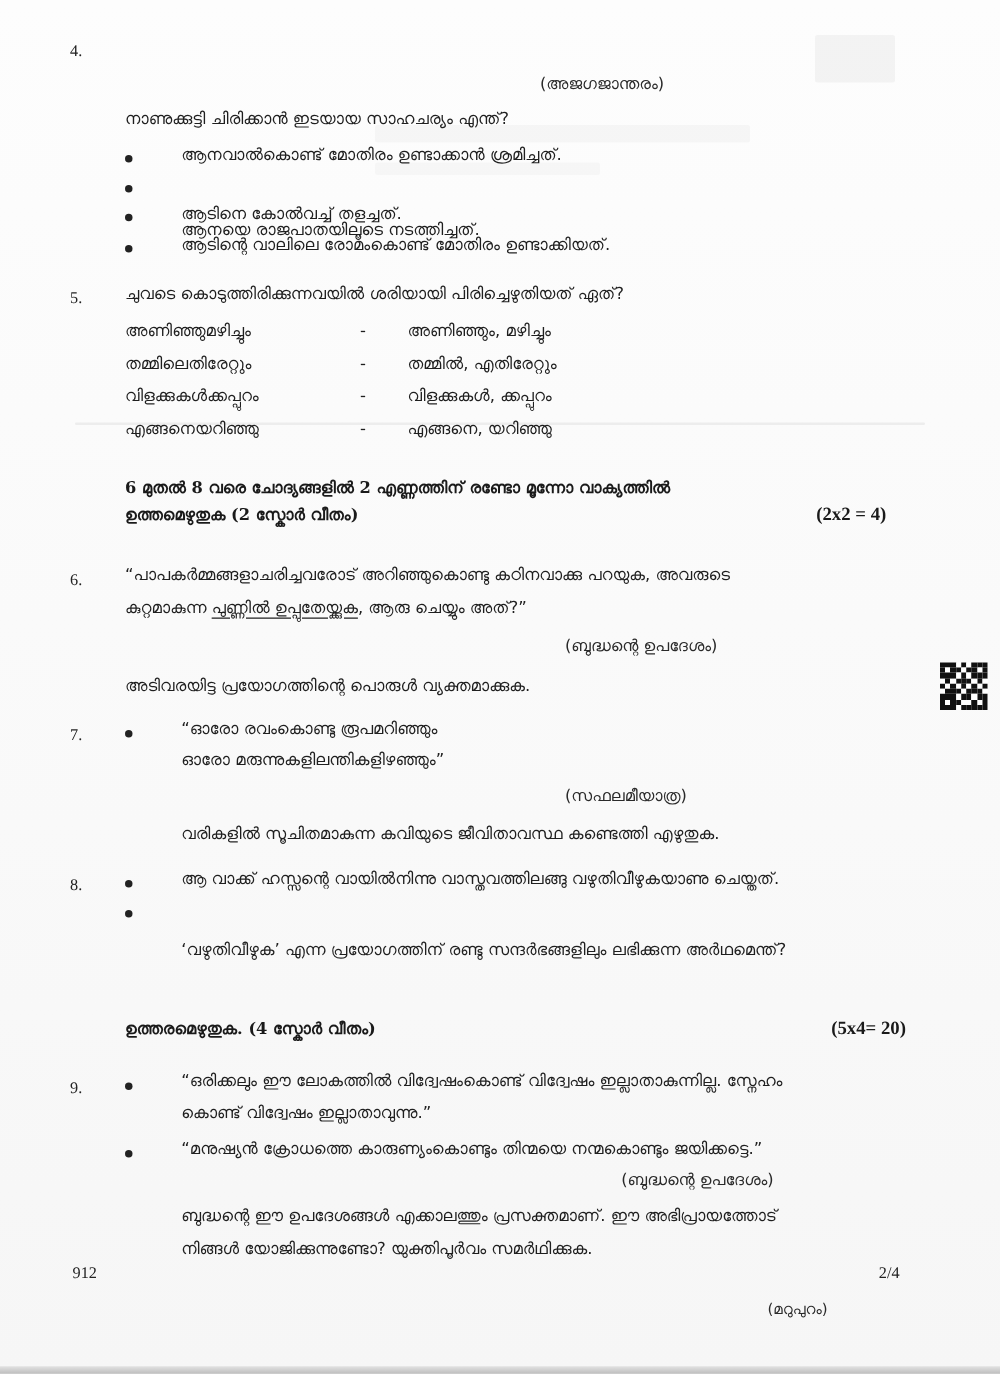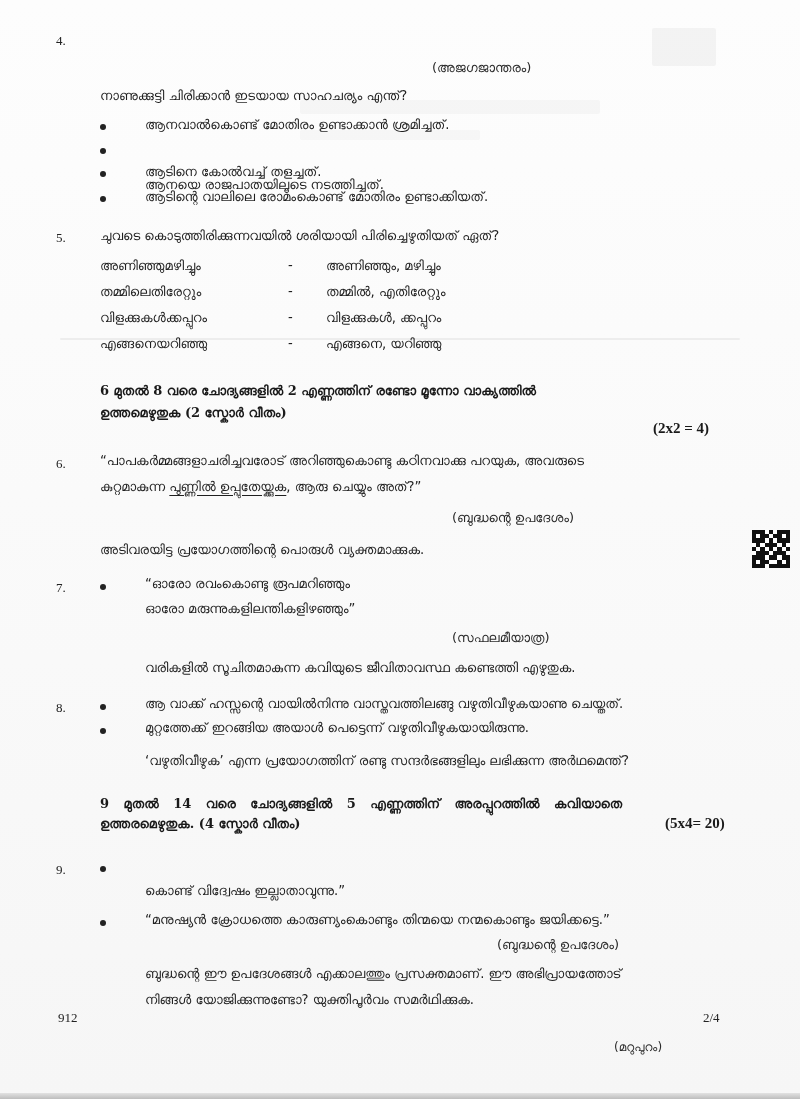--- a/index.html
+++ b/index.html
@@ -133,21 +133,21 @@
   <div class="text" style="left:100px;top:309px;">വിളക്കുകൾക്കപ്പുറം</div>
   <div class="text" style="left:288px;top:309px;">-</div>
   <div class="text" style="left:326px;top:309px;">വിളക്കുകൾ, ക്കപ്പുറം</div>
 
   <div class="text" style="left:100px;top:335px;">എങ്ങനെയറിഞ്ഞു</div>
   <div class="text" style="left:288px;top:335px;">-</div>
   <div class="text" style="left:326px;top:335px;">എങ്ങനെ, യറിഞ്ഞു</div>
 
   <div class="section-heading" style="left:100px;top:383px;">6 മുതൽ 8 വരെ ചോദ്യങ്ങളിൽ 2 എണ്ണത്തിന് രണ്ടോ മൂന്നോ വാക്യത്തിൽ</div>
   <div class="section-heading" style="left:100px;top:405px;">ഉത്തമെഴുതുക   (2 സ്കോർ വീതം)</div>
-  <div class="marks" style="left:653px;top:404px;margin-top:16px;">(2x2 = 4)</div>
+  <div class="marks" style="left:653px;top:404px;">(2x2 = 4)</div>
 
   <div class="qnum" style="top:456px;">6.</div>
   <div class="text" style="left:100px;top:452px;">“പാപകർമ്മങ്ങളാചരിച്ചവരോട്  അറിഞ്ഞുകൊണ്ടു  കഠിനവാക്കു  പറയുക,  അവരുടെ</div>
   <div class="text" style="left:100px;top:478px;">
     <span>കുറ്റമാകുന്ന </span><span class="underline">പുണ്ണിൽ ഉപ്പുതേയ്ക്കുക</span><span>, ആരു ചെയ്യും അത്?”</span>
   </div>
   <div class="source" style="left:452px;top:510px;">(ബുദ്ധന്റെ ഉപദേശം)</div>
   <div class="text" style="left:100px;top:541px;">അടിവരയിട്ട പ്രയോഗത്തിന്റെ പൊരുൾ വ്യക്തമാക്കുക.</div>
 
   <div class="qr">
@@ -238,29 +238,28 @@
   <div class="bullet" style="left:100px;top:584px;"></div>
   <div class="text" style="left:145px;top:600px;">ഓരോ മരുന്നുകളിലന്തികളിഴഞ്ഞും”</div>
   <div class="text" style="left:145px;top:575px;">“ഓരോ രവംകൊണ്ടു രൂപമറിഞ്ഞും</div>
   <div class="source" style="left:452px;top:630px;">(സഫലമീയാത്ര)</div>
   <div class="text" style="left:145px;top:659px;">വരികളിൽ സൂചിതമാകുന്ന കവിയുടെ ജീവിതാവസ്ഥ കണ്ടെത്തി എഴുതുക.</div>
 
   <div class="qnum" style="top:700px;">8.</div>
   <div class="bullet" style="left:100px;top:704px;"></div>
   <div class="text" style="left:145px;top:695px;">ആ വാക്ക് ഹസ്സന്റെ വായിൽനിന്നു വാസ്തവത്തിലങ്ങു വഴുതിവീഴുകയാണു ചെയ്തത്.</div>
   <div class="bullet" style="left:100px;top:728px;"></div>
-  <div class="text" style="left:145px;top:719px;">മുറ്റത്തേക്ക് ഇറങ്ങിയ അയാൾ പെട്ടെന്ന് വഴുതിവീഴുകയായിരുന്നു.</div>
   <div class="text" style="left:145px;top:752px;">‘വഴുതിവീഴുക’ എന്ന പ്രയോഗത്തിന് രണ്ടു സന്ദർഭങ്ങളിലും ലഭിക്കുന്ന അർഥമെന്ത്?</div>
 
-  <div class="section-heading" style="left:100px;top:796px;word-spacing:10px;">9 മുതൽ 14 വരെ ചോദ്യങ്ങളിൽ 5 എണ്ണത്തിന് അരപ്പുറത്തിൽ കവിയാതെ</div>
   <div class="section-heading" style="left:100px;top:816px;">ഉത്തരമെഴുതുക.    (4 സ്കോർ വീതം)</div>
   <div class="marks" style="left:638px;top:815px;margin-left:27px;">(5x4= 20)</div>
 
   <div class="qnum" style="top:862px;">9.</div>
   <div class="bullet" style="left:100px;top:866px;"></div>
+  <div class="text" style="left:145px;top:857px;">“ഒരിക്കലും ഈ ലോകത്തിൽ  വിദ്വേഷംകൊണ്ട് വിദ്വേഷം ഇല്ലാതാകുന്നില്ല. സ്നേഹം</div>
   <div class="text" style="left:145px;top:882px;">കൊണ്ട് വിദ്വേഷം ഇല്ലാതാവുന്നു.”</div>
   <div class="bullet" style="left:100px;top:920px;"></div>
   <div class="text" style="left:145px;top:911px;">“മനുഷ്യൻ ക്രോധത്തെ കാരുണ്യംകൊണ്ടും തിന്മയെ നന്മകൊണ്ടും ജയിക്കട്ടെ.”</div>
   <div class="source" style="left:497px;top:937px;">(ബുദ്ധന്റെ ഉപദേശം)</div>
   <div class="text" style="left:145px;top:965px;">ബുദ്ധന്റെ ഈ ഉപദേശങ്ങൾ എക്കാലത്തും പ്രസക്തമാണ്. ഈ അഭിപ്രായത്തോട്</div>
   <div class="text" style="left:145px;top:991px;">നിങ്ങൾ യോജിക്കുന്നുണ്ടോ? യുക്തിപൂർവം സമർഥിക്കുക.</div>
 
   <div class="footer-code" style="left:58px;top:1010px;">912</div>
   <div class="footer-page" style="left:703px;top:1010px;">2/4</div>
   <div class="source" style="left:614px;top:1040px;font-size:12px;">(മറുപുറം)</div>

